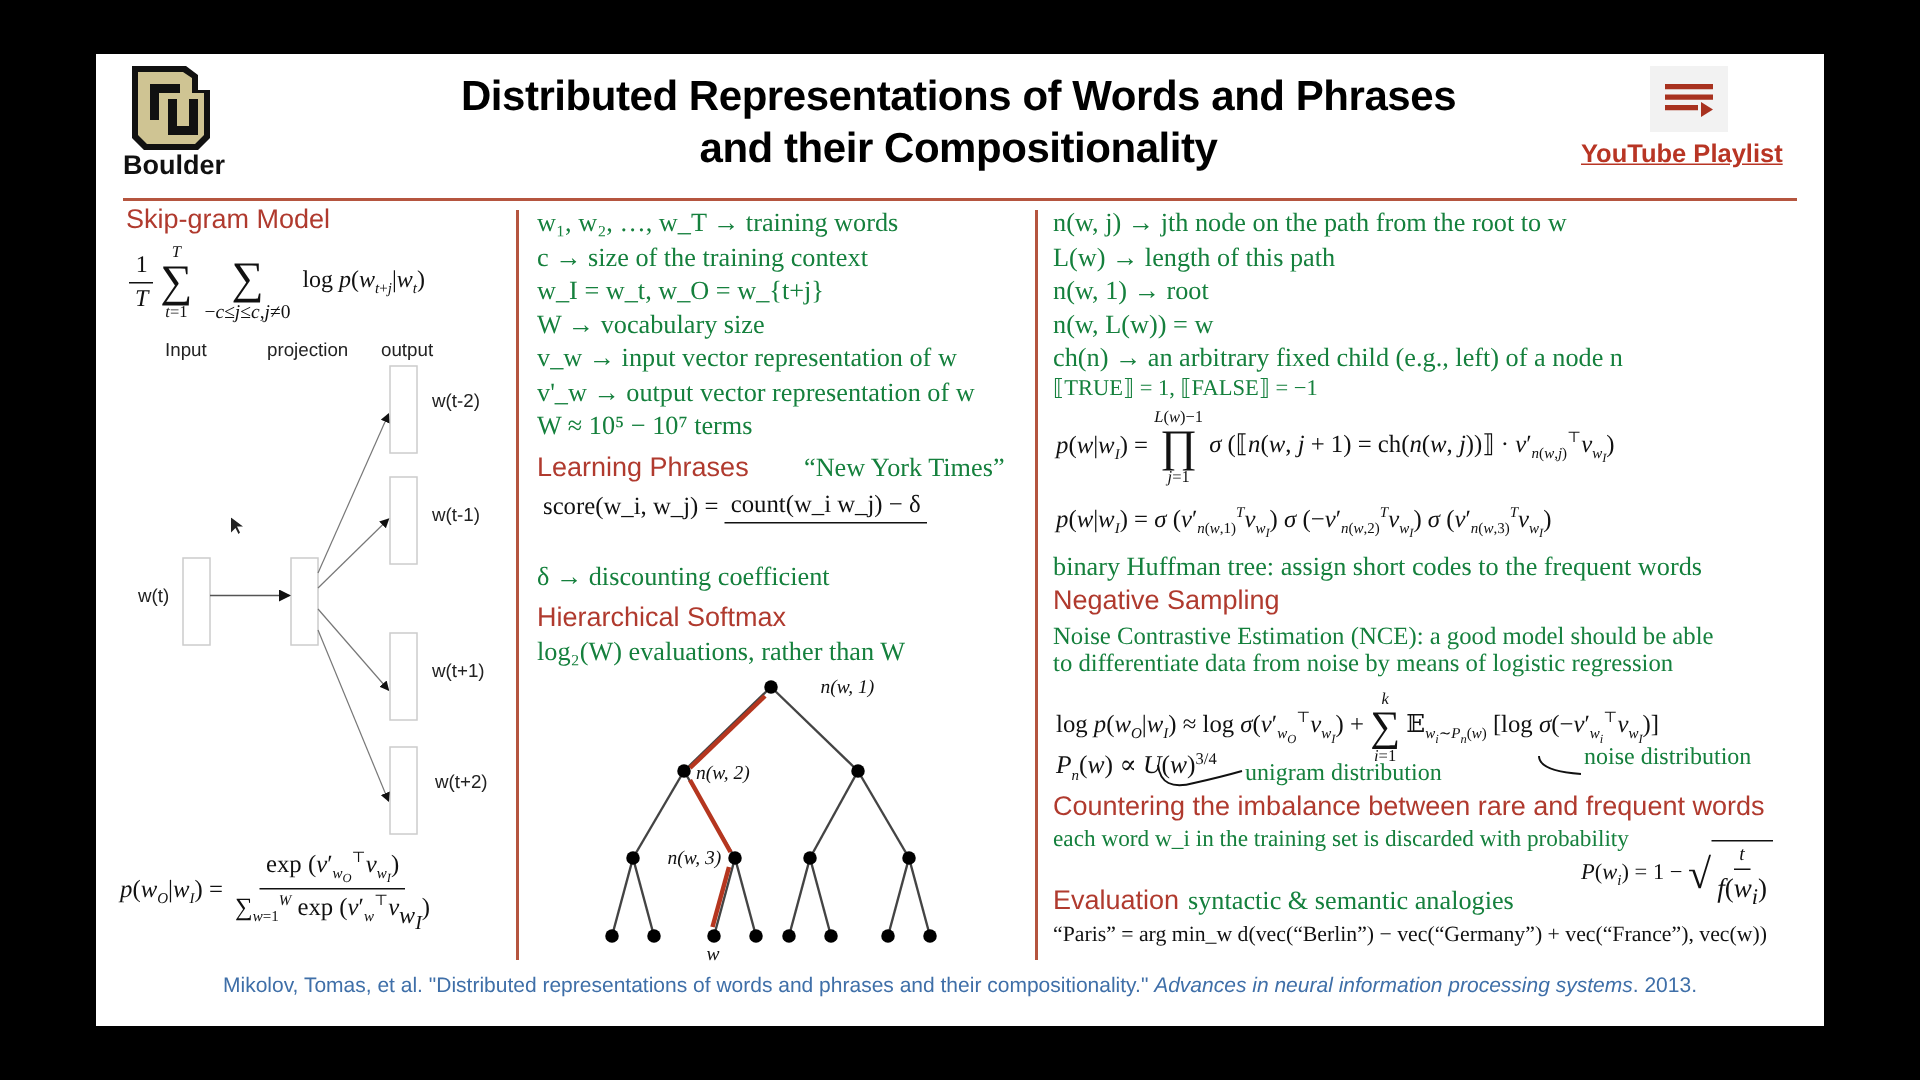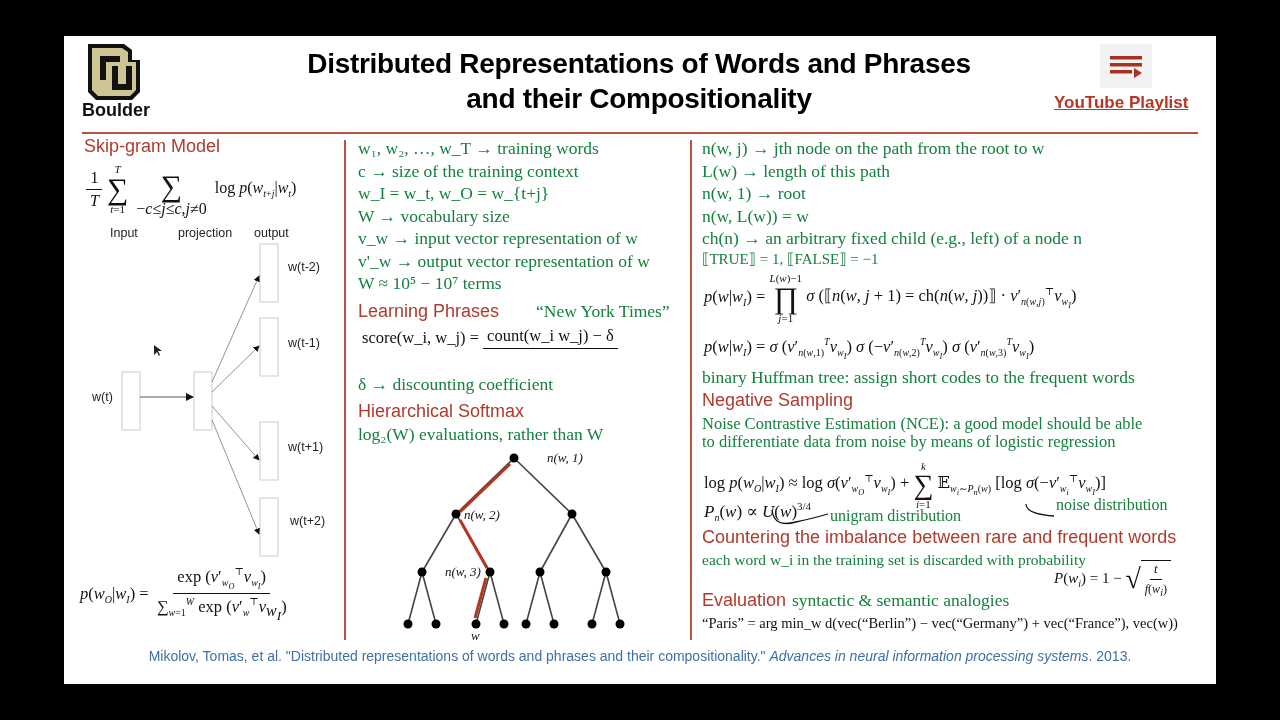--- a/index.html
+++ b/index.html
@@ -68,21 +68,21 @@
         <span class="den"><i class="v">T</i></span>
       </span>
     <span style="display:inline-flex;flex-direction:column;align-items:center;vertical-align:middle;">
       <span style="font-size:11px;"><i class="v">T</i></span>
       <span style="font-size:30px;line-height:28px;">∑</span>
       <span style="font-size:11px;"><i class="v">t</i>=1</span>
     </span>
     <span style="display:inline-flex;flex-direction:column;align-items:center;vertical-align:middle;margin-left:4px;">
       <span style="font-size:11px;">&nbsp;</span>
       <span style="font-size:30px;line-height:28px;">∑</span>
-      <span style="font-size:16px;">−<i class="v">c</i>≤<i class="v">j</i>≤<i class="v">c</i>,<i class="v">j</i>≠0</span>
+      <span style="font-size:13px;">−<i class="v">c</i>≤<i class="v">j</i>≤<i class="v">c</i>,<i class="v">j</i>≠0</span>
     </span>
     <span style="vertical-align:middle;margin-left:4px;">log <i class="v">p</i>(<i class="v">w</i><sub style="font-size:10px;"><i>t</i>+<i>j</i></sub>|<i class="v">w</i><sub style="font-size:10px;"><i>t</i></sub>)</span>
   </div>
 
   <div class="abs diag-label" style="left:46px;top:190px;">Input</div>
   <div class="abs diag-label" style="left:114px;top:190px;">projection</div>
   <div class="abs diag-label" style="left:190px;top:190px;">output</div>
 
   <svg class="abs" style="left:0;top:200px;" width="280" height="400">
     <defs>
@@ -239,21 +239,21 @@
   <div class="abs line" style="left:766px;top:471px;font-size:16px;">unigram distribution</div>
   <div class="abs line" style="left:992px;top:460px;font-size:16px;">noise distribution</div>
 
   <div class="abs heading" style="left:638px;top:491px;">Countering the imbalance between rare and frequent words</div>
   <div class="abs line" style="left:638px;top:515px;font-size:15.5px;">each word w_i in the training set is discarded with probability</div>
 
   <div class="abs math" style="left:990px;top:524px;font-size:15px;">
     <span style="vertical-align:middle;"><i class="v">P</i>(<i class="v">w</i><sub style="font-size:10px;"><i>i</i></sub>) = 1 − </span>
     <span style="font-size:28px;vertical-align:middle;">√</span><span class="frac" style="border-top:1.3px solid #111;">
         <span class="num" style="font-size:13px;"><i>t</i></span>
-        <span class="den" style="font-size:12px;"><i>f</i>(<i>w<sub>i</sub></i>)</span>
+        <span class="den" style="font-size:18px;"><i>f</i>(<i>w<sub>i</sub></i>)</span>
       </span>
   </div>
 
   <div class="abs heading" style="left:638px;top:554px;">Evaluation</div>
   <div class="abs line" style="left:728px;top:554px;">syntactic &amp; semantic analogies</div>
   <div class="abs math" style="left:638px;top:579px;font-size:14.5px;">“Paris” = arg min_w d(vec(“Berlin”) − vec(“Germany”) + vec(“France”), vec(w))</div>
 
   <div class="abs cite">
     <span>Mikolov, Tomas, et al. "Distributed representations of words and phrases and their compositionality." </span><i>Advances in neural information processing systems</i><span>. 2013.</span>
   </div>

